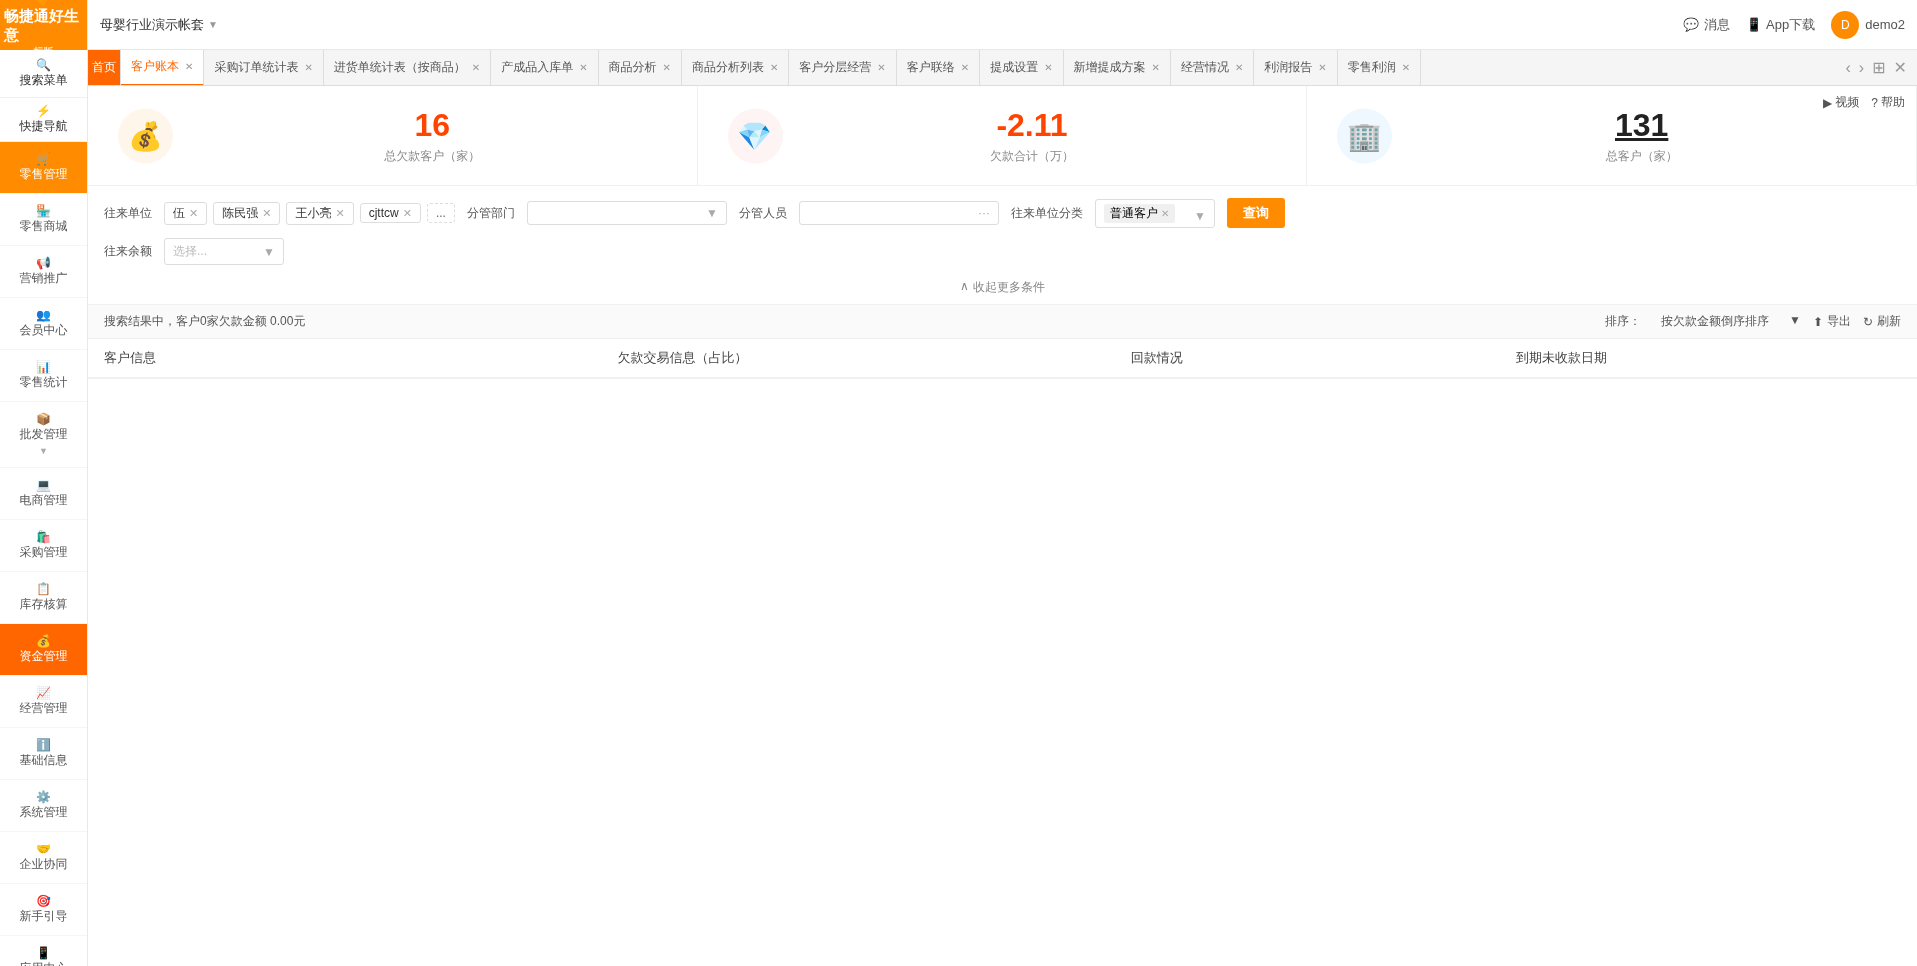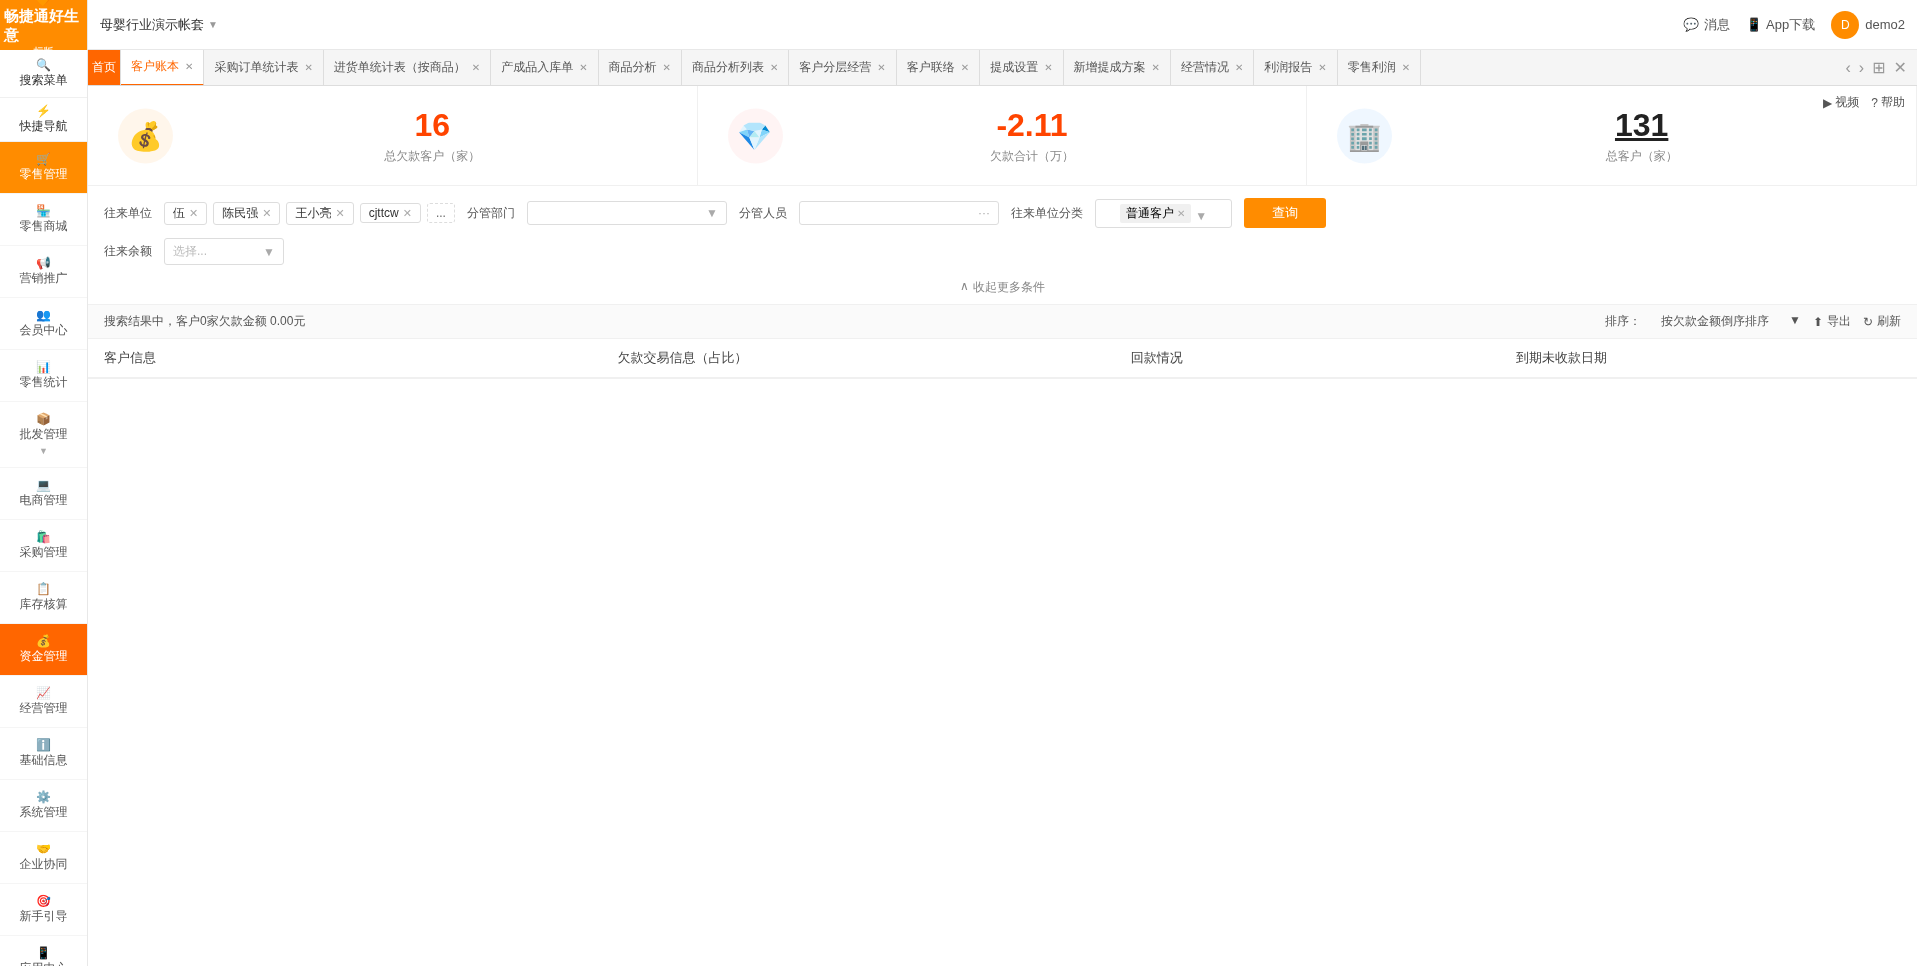--- a/index.html
+++ b/index.html
@@ -55,24 +55,24 @@
     .filter-label { color: #555; font-size: 12px; white-space: nowrap; }
     .filter-tags { display: flex; align-items: center; gap: 6px; flex-wrap: wrap; }
     .filter-tag { display: flex; align-items: center; background: #fff; border: 1px solid #ddd; border-radius: 3px; padding: 2px 8px; font-size: 12px; color: #333; gap: 4px; }
     .filter-tag .close-x { color: #aaa; cursor: pointer; font-size: 11px; }
     .filter-tag.more { color: #666; border-style: dashed; cursor: pointer; }
     .filter-select { display: flex; align-items: center; border: 1px solid #ddd; border-radius: 3px; padding: 4px 8px; min-width: 140px; background: #fff; cursor: pointer; gap: 4px; }
     .filter-select .placeholder { color: #bbb; }
     .filter-select .arrow { margin-left: auto; color: #aaa; }
     .filter-input { display: flex; align-items: center; border: 1px solid #ddd; border-radius: 3px; padding: 4px 8px; min-width: 200px; background: #fff; }
     .filter-input .dots { margin-left: auto; color: #aaa; cursor: pointer; }
-    .filter-select2 { display: flex; align-items: flex-end; border: 1px solid #ddd; border-radius: 3px; padding: 4px 24px; min-width: 120px; background: #fff; cursor: pointer; gap: 4px; }
+    .filter-select2 { display: flex; align-items: flex-end; border: 1px solid #ddd; border-radius: 3px; padding: 4px 8px; min-width: 120px; background: #fff; cursor: pointer; gap: 4px; }
     .filter-select2 .tag-selected { background: #f0f0f0; border-radius: 2px; padding: 1px 6px; font-size: 12px; display: flex; align-items: center; gap: 3px; }
     .filter-select2 .arrow { margin-left: auto; color: #aaa; }
-    .btn-query { background: #ff8c00; color: #fff; border: none; border-radius: 3px; padding: 6px 28px; cursor: pointer; font-size: 13px; white-space: nowrap; }
+    .btn-query { background: #ff8c00; color: #fff; border: none; border-radius: 3px; padding: 6px 16px; cursor: pointer; font-size: 13px; white-space: nowrap; font-weight: bold; }
     .collapse-bar { display: flex; justify-content: center; padding: 4px 0 8px; cursor: pointer; color: #888; font-size: 12px; gap: 4px; }
 
     
     .result-bar { display: flex; align-items: center; justify-content: space-between; padding: 8px 16px; background: #fafafa; border-bottom: 1px solid #f0f0f0; font-size: 12px; color: #555; }
     .result-bar-left { display: flex; }
     .result-bar-right { display: flex; align-items: center; gap: 12px; }
     .sort-btn { display: flex; align-items: flex-start; gap: 20px; color: #555; cursor: pointer; }
     .export-btn { display: flex; align-items: center; gap: 4px; color: #555; cursor: pointer; }
     .refresh-btn { display: flex; align-items: center; gap: 4px; color: #555; cursor: pointer; }
 

